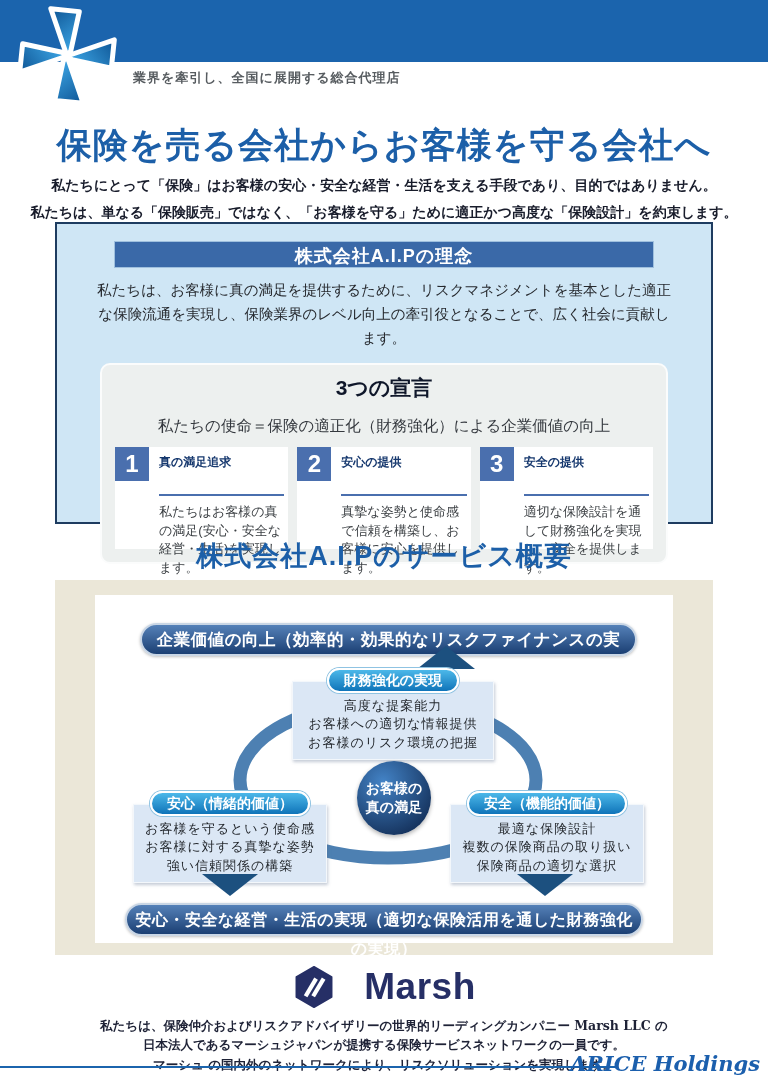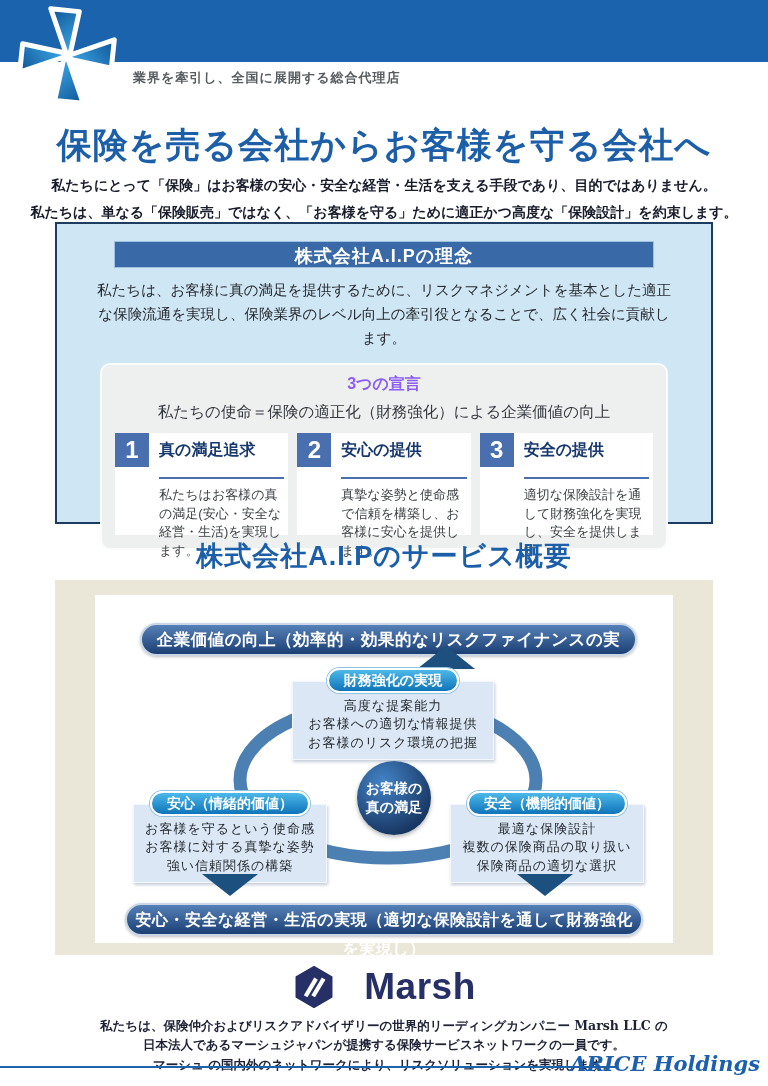--- a/index.html
+++ b/index.html
@@ -52,38 +52,38 @@
   }
   .philosophy-body {
     width:586px; margin:11px auto 0;
     color:#26292e; font-size:14.5px; line-height:1.65; text-align:center;
   }
   .declaration {
     width:568px; margin:12px auto 0; padding:9px 13px 13px;
     background:#edf0ef; border:2px solid #fbfcfc; border-radius:10px;
   }
   .declaration-title {
-    text-align:center; color:#8b5cf6; font-size:16px; font-weight:bold;
+    text-align:center; color:#0f172a; font-size:21px; font-weight:bold;
   }
   .declaration-subtitle {
-    text-align:center; color:#35393f; font-size:15.5px; margin-top:7px;
+    text-align:center; color:#35393f; font-size:15.5px; margin-top:14px;
   }
   .declaration-row { display:flex; gap:9px; margin-top:10px; }
   .decl-card {
     position:relative; flex:1; background:#ffffff; height:102px;
   }
   .decl-num {
     position:absolute; left:0; top:0; width:34px; height:34px;
     background:#4a6fae; color:#ffffff; font-size:24px; font-weight:bold;
     text-align:center; line-height:34px;
   }
   .decl-content { margin-left:44px; padding-top:7px; padding-right:4px; }
   .decl-title {
-    color:#16386e; font-size:16px; font-weight:bold;
-    padding-bottom:16px; border-bottom:2px solid #4a6fae;
+    color:#16386e; font-size:12px; font-weight:bold;
+    padding-bottom:23px; border-bottom:2px solid #4a6fae;
   }
   .decl-body {
     margin-top:7px; color:#3c4044; font-size:13px; line-height:1.45;
   }
 
   
   .services-title {
     position:absolute; left:0; top:538px; width:768px; text-align:center;
     color:#1c5fa8; font-size:27px; font-weight:bold; letter-spacing:1px;
   }
@@ -269,21 +269,21 @@
     </div>
 
     <div class="center-circle">
       <div>お客様の</div>
       <div>真の満足</div>
     </div>
 
     <div class="tri-down left"></div>
     <div class="tri-down right"></div>
 
-    <div class="pill-large pill-bottom">安心・安全な経営・生活の実現（適切な保険設計を通して財務強化を実現し）</div>
+    <div class="pill-large pill-bottom">安心・安全な経営・生活の実現（適切な保険活用を通した財務強化の実現）</div>
   </div>
 
   <div class="marsh">
     <svg width="44" height="42" viewBox="0 0 100 100">
       <polygon points="50,2 92,26 92,74 50,98 8,74 8,26" fill="#262f66" stroke="#262f66" stroke-width="4" stroke-linejoin="round"></polygon>
       <line x1="30" y1="72" x2="55" y2="30" stroke="#ffffff" stroke-width="10"></line>
       <line x1="48" y1="72" x2="73" y2="30" stroke="#ffffff" stroke-width="10"></line>
     </svg>
     <span class="marsh-word">Marsh</span>
   </div>

